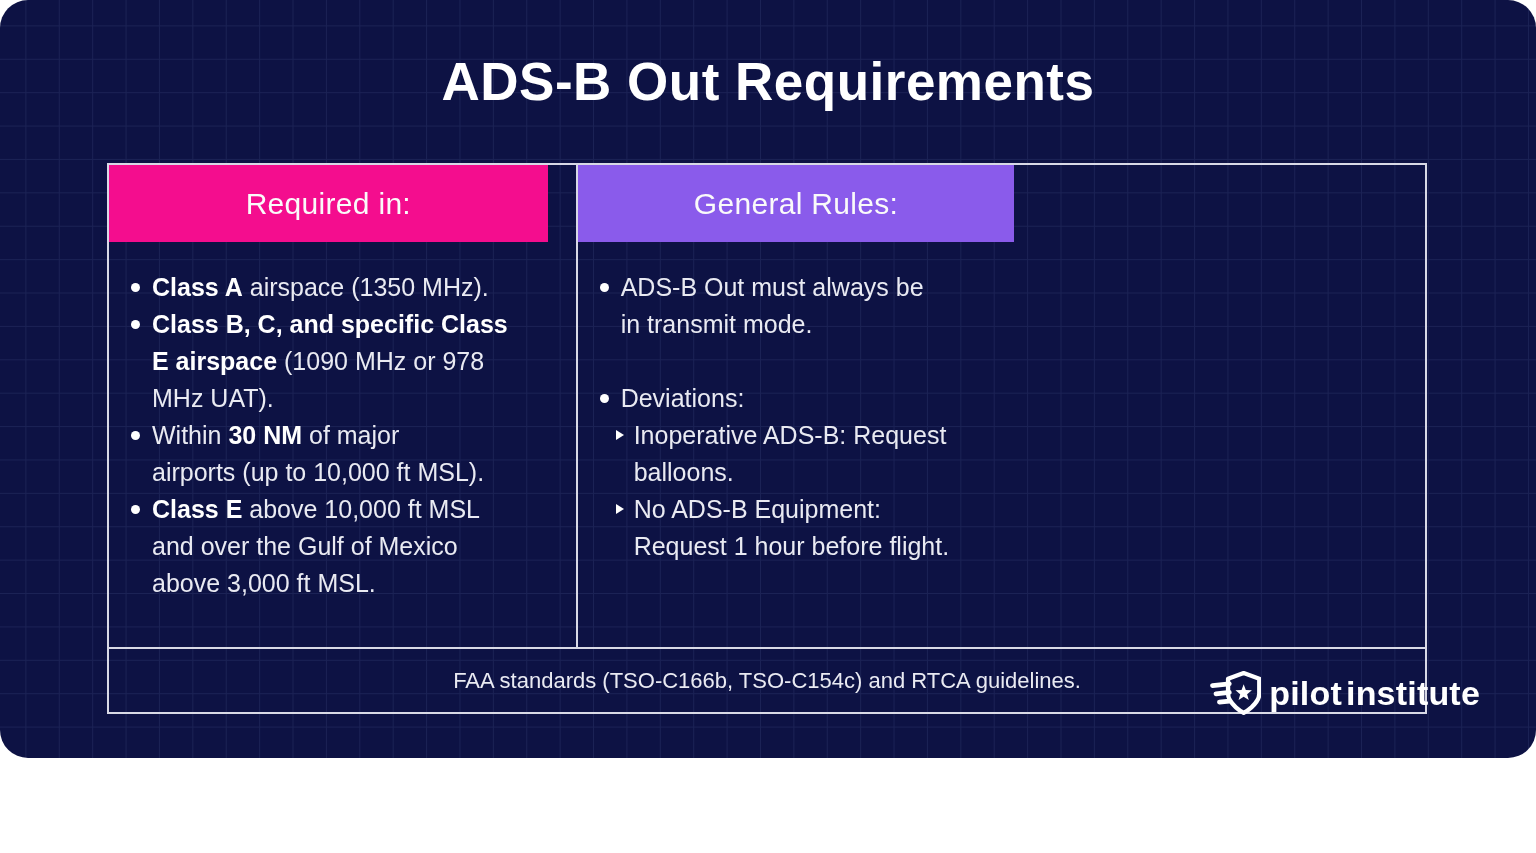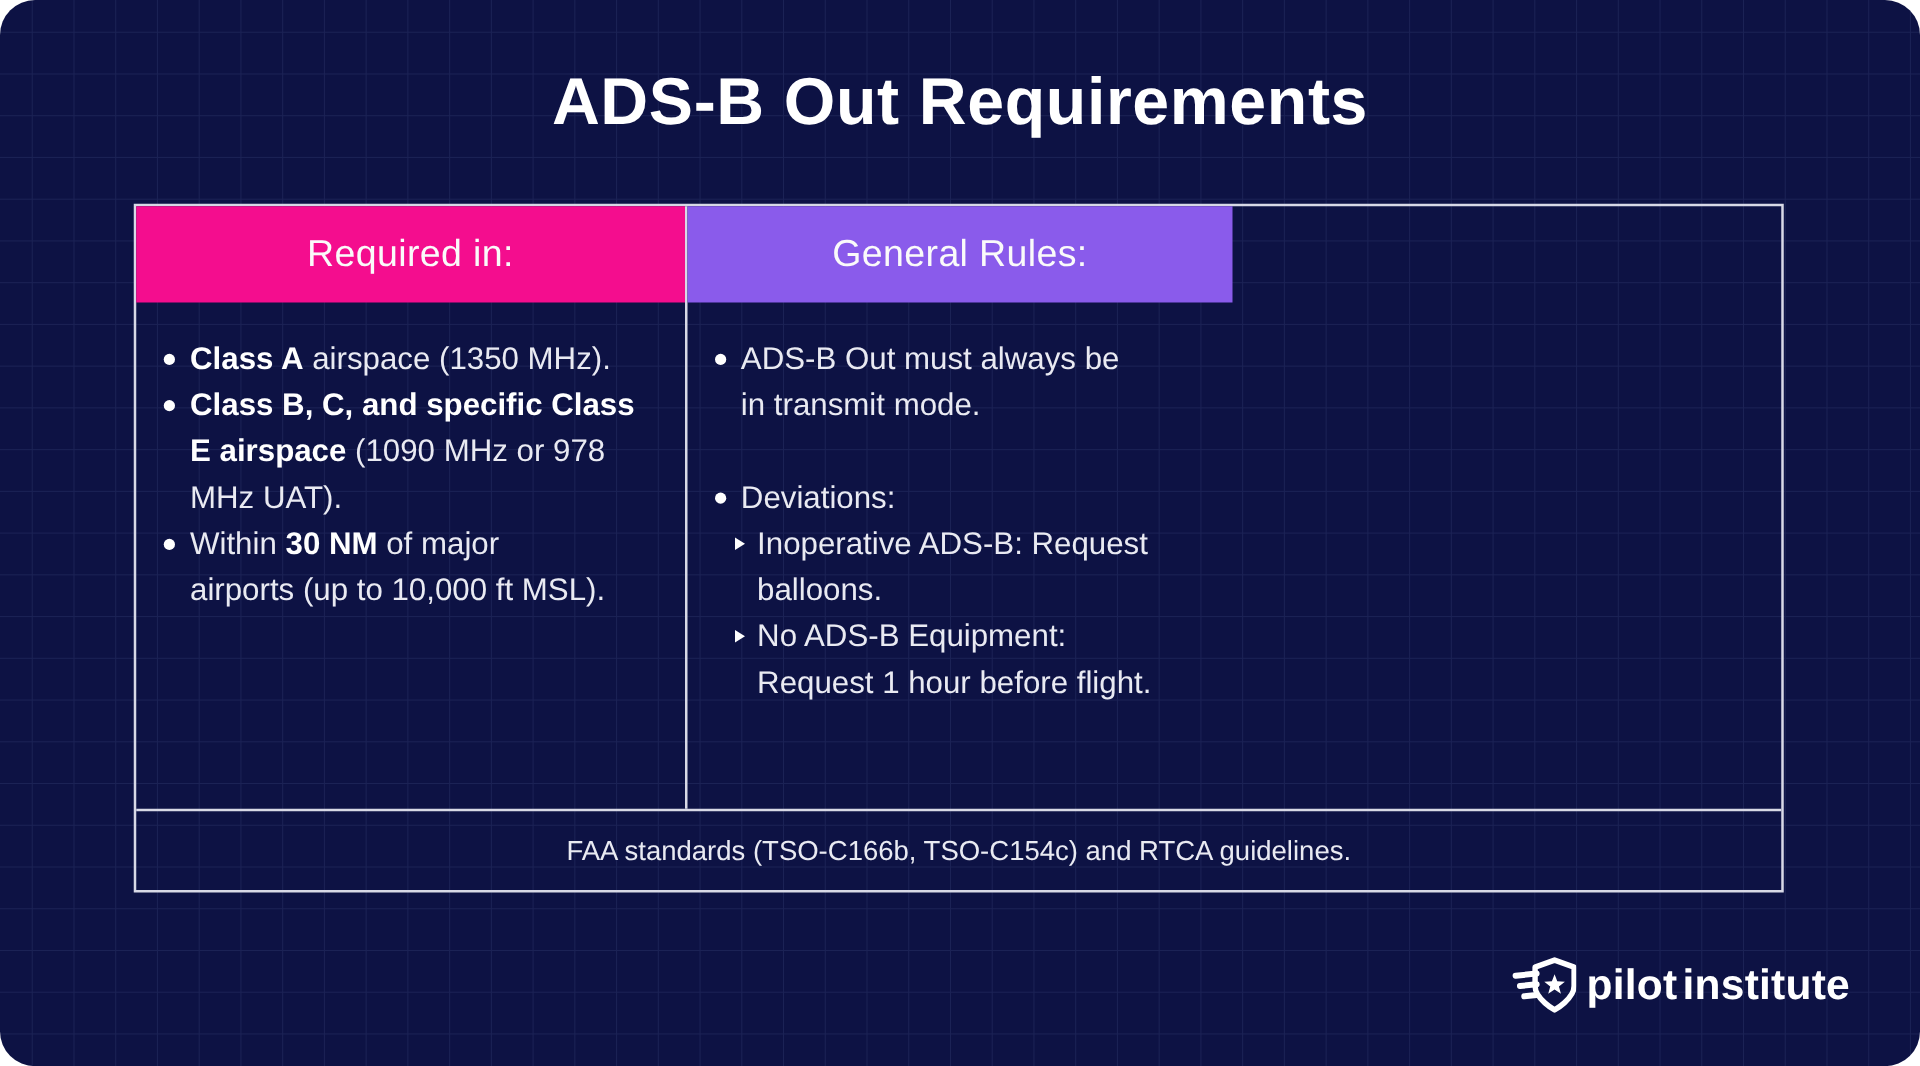--- a/index.html
+++ b/index.html
@@ -1,37 +1,37 @@
 <!DOCTYPE html>
 <html style="--bg: #0d1244; --grid: #1b2255; --line: #d8d9e6; --body-text: #e9eaf2; --header-text: #fafafa;"><head>
 <meta charset="utf-8">
 <style>
   html,body { margin:0; padding:0; background:#ffffff; }
   .canvas {
-    position:relative; width:1536px; height:853px;
+    position:relative; width:1536px; height:758px;
     background-color:var(--bg,#0d1244);
     background-image:
       linear-gradient(var(--grid,#1b2255) 1px, transparent 1px),
       linear-gradient(90deg, var(--grid,#1b2255) 1px, transparent 1px);
     background-size:33.4px 33.4px;
     background-position:-8px -8px;
     border-radius:28px; overflow:hidden;
     font-family:"Liberation Sans", sans-serif;
   }
   .title {
     position:absolute; top:52px; left:0; width:100%;
     margin:0; text-align:center;
     color:#ffffff; font-size:53px; font-weight:800; letter-spacing:0.5px;
     line-height:1.15;
   }
   .table {
     position:absolute; left:107px; top:163px; width:1320px;
     border:2px solid var(--line,#d8d9e6); box-sizing:border-box;
   }
-  .cols { display:flex; }
+  .cols { display:flex;gap:28px; }
   .col { width:33.3333%; box-sizing:border-box; }
   .col + .col { border-left:2px solid var(--line,#d8d9e6); }
   .col-header {
     height:77px; display:flex; align-items:center; justify-content:center;
     color:var(--header-text,#fafafa); font-size:30px; font-weight:400;
     letter-spacing:0.3px;
   }
   .col-body { height:405px; padding:27px 8px 0 22px; box-sizing:border-box; }
   ul.cell-list {
     list-style:none; margin:0; padding:0;
@@ -77,20 +77,26 @@
               <li class="item">
                 <span class="dot"></span>
                 <span class="txt"><b>Class B, C, and specific Class
 E airspace</b><span> (1090 MHz or 978
 MHz UAT).</span></span>
               </li>
               <li class="item">
                 <span class="dot"></span>
                 <span class="txt"><span>Within </span><b>30 NM</b><span> of major
 airports (up to 10,000 ft MSL).</span></span>
+              </li>
+              <li class="item">
+                <span class="dot"></span>
+                <span class="txt"><b>Class E</b><span> above 10,000 ft MSL
+and over the Gulf of Mexico
+above 3,000 ft MSL.</span></span>
               </li>
             </ul>
         </div>
       </div>
 
 
       <div class="col">
         <div class="col-header" style="background: rgb(138, 91, 235);">
           <span>General Rules:</span>
         </div>

